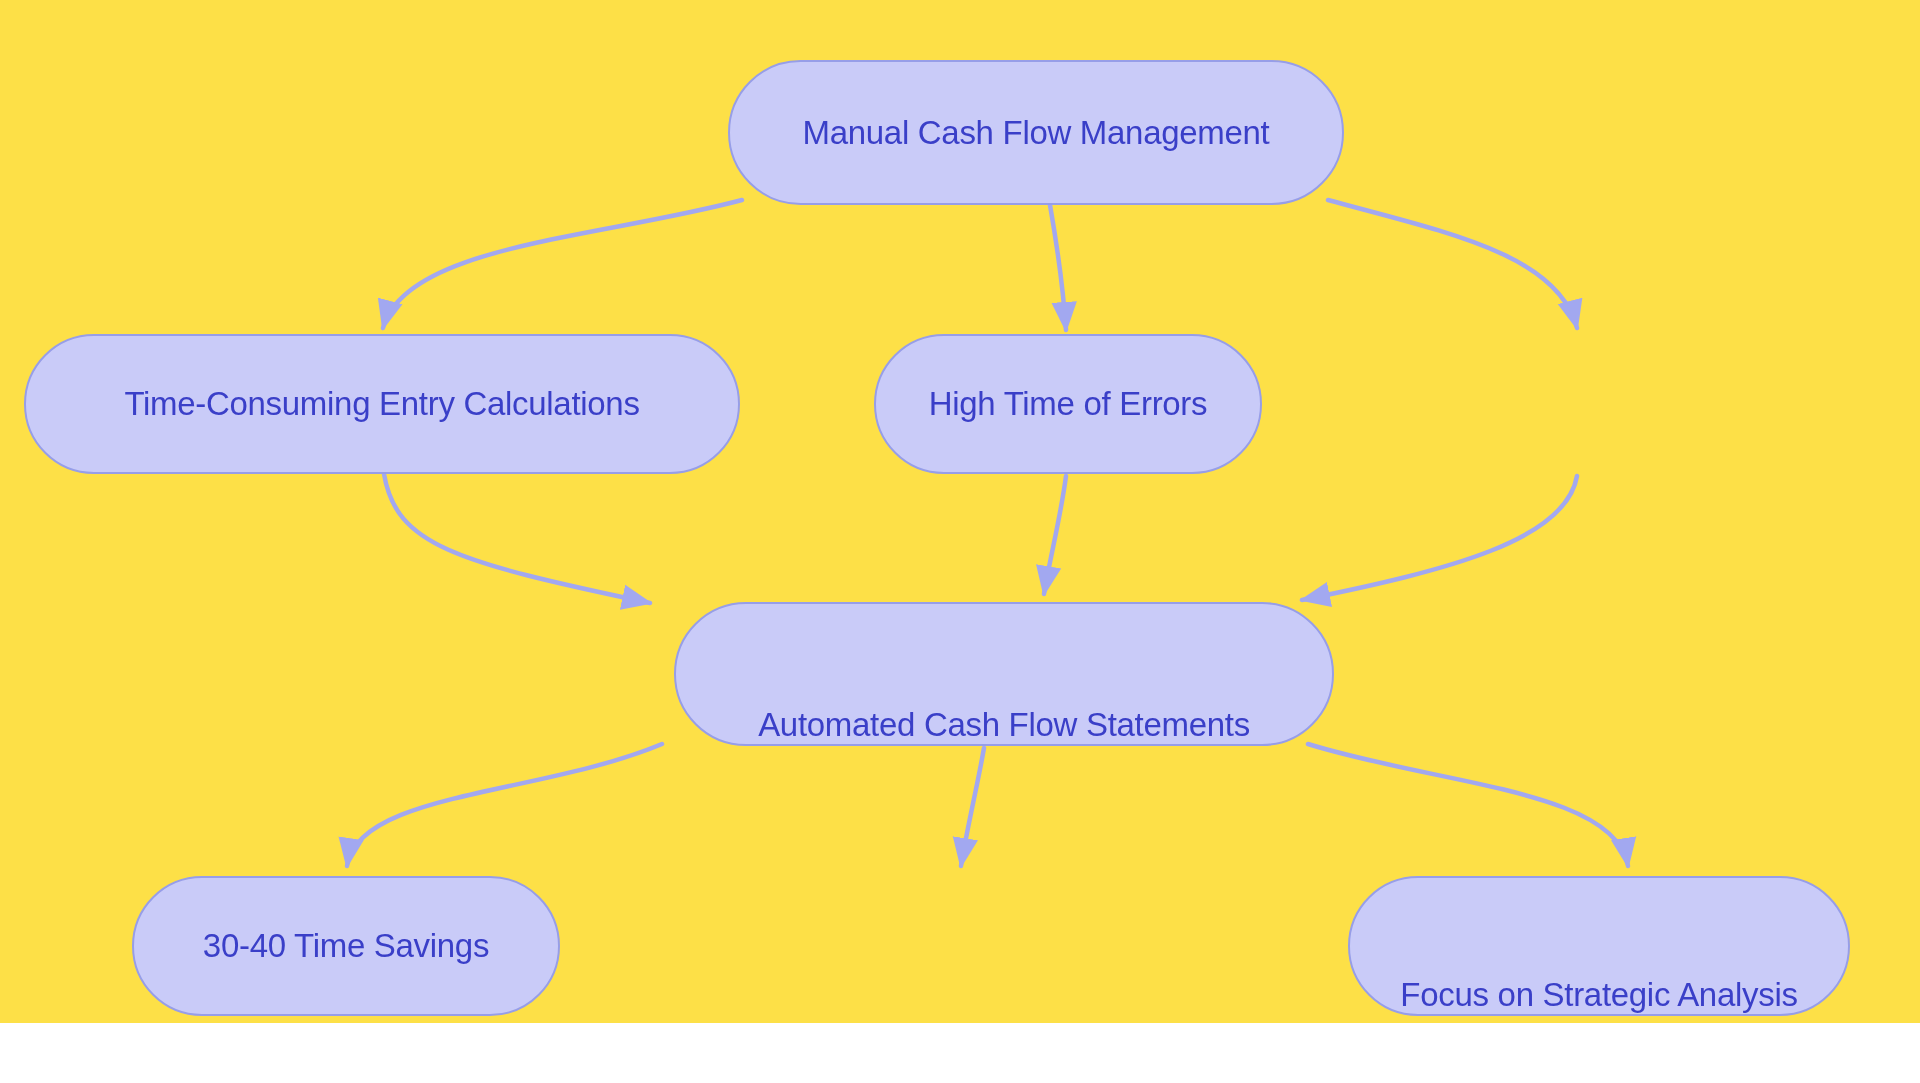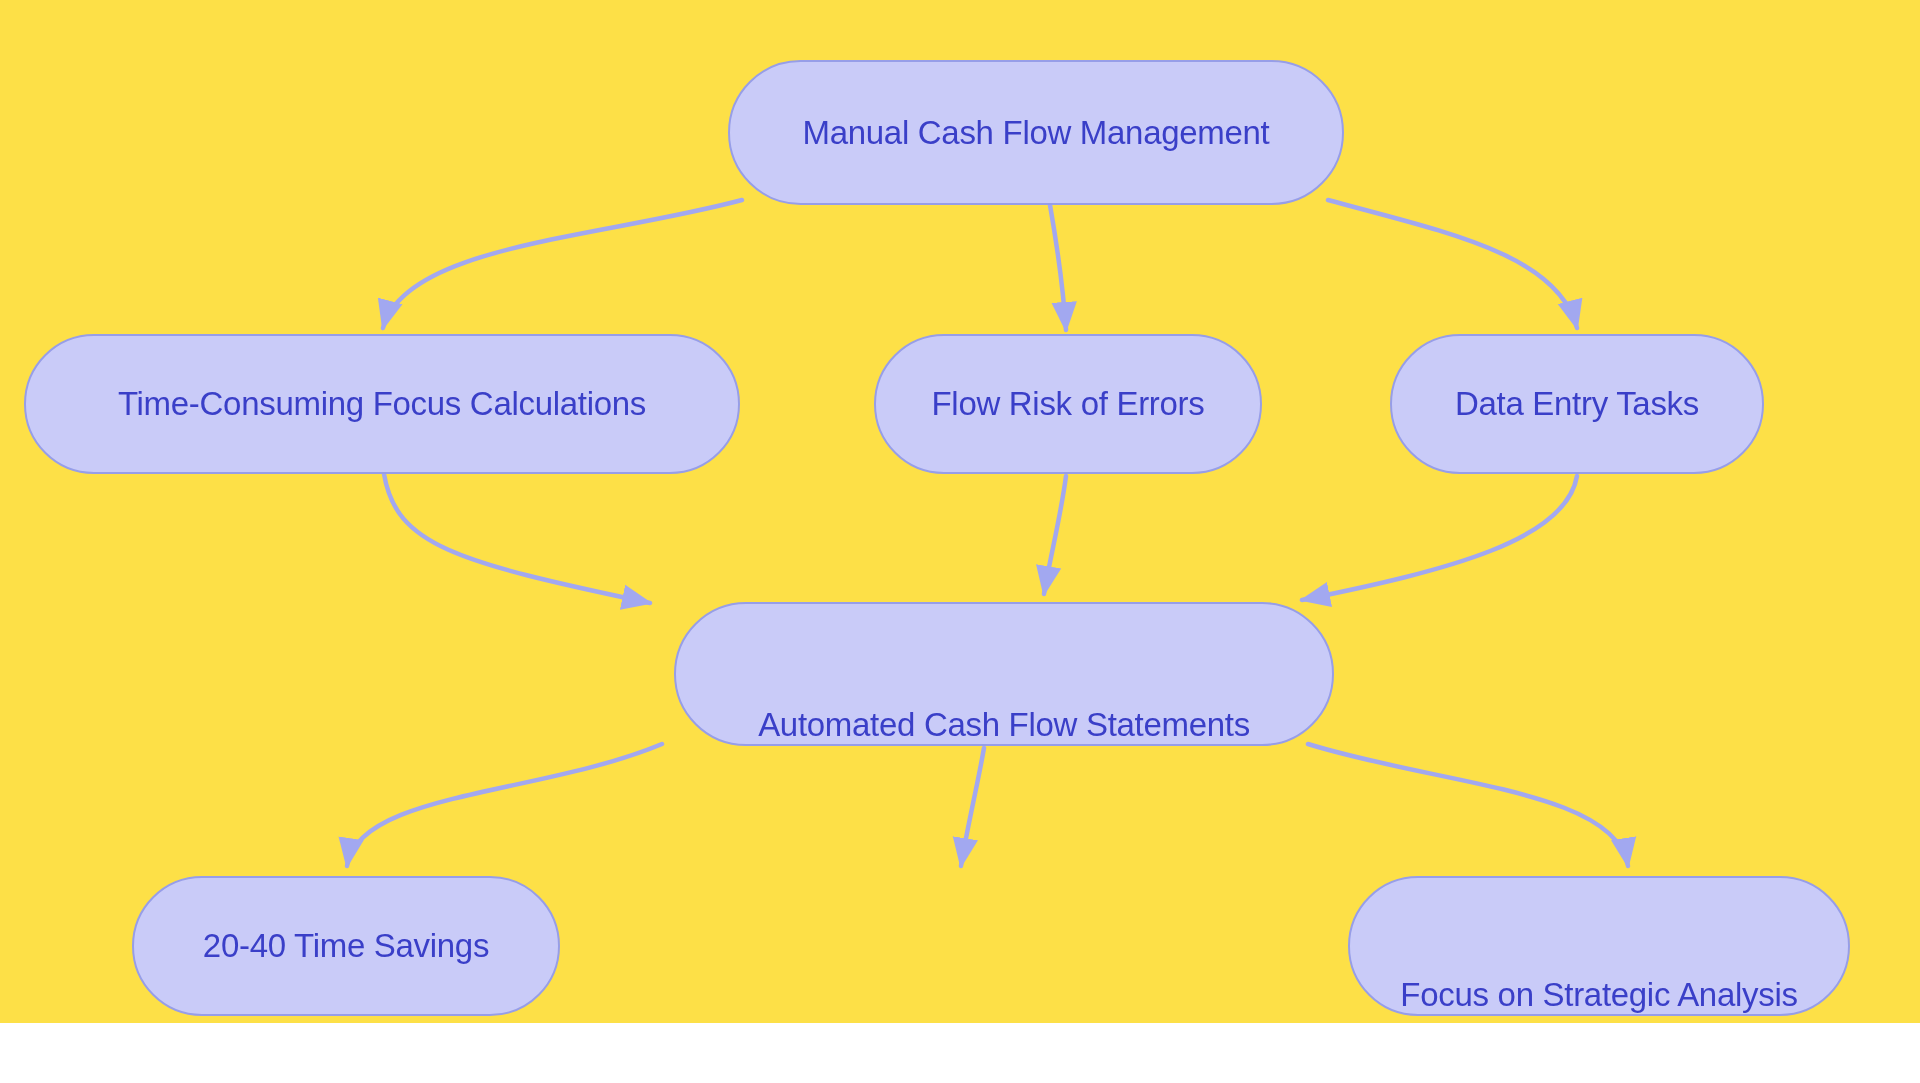--- a/index.html
+++ b/index.html
@@ -69,37 +69,34 @@
       <path d="M 984 748 C 977 788, 967 828, 961 866" marker-end="url(#arrowhead)"></path>
       <path d="M 1308 744 C 1440 785, 1616 790, 1628 866" marker-end="url(#arrowhead)"></path>
     </g>
   </svg>
 
   <div class="node node-manual">
     <span>Manual Cash Flow Management</span>
   </div>
 
   <div class="node node-time">
-    <span>Time-Consuming Focus Calculations</span>
+    <span>Time-Consuming Entry Calculations</span>
   </div>
 
   <div class="node node-risk">
-    <span>Flow Risk of Errors</span>
+    <span>High Time of Errors</span>
   </div>
 
-  <div class="node node-data">
-    <span>Data Entry Tasks</span>
-  </div>
 
   <div class="node node-auto">
     <span>Automated Cash Flow Statements</span>
   </div>
 
   <div class="node node-savings">
-    <span>20-40 Time Savings</span>
+    <span>30-40 Time Savings</span>
   </div>
 
 
   <div class="node node-focus">
     <span>Focus on Strategic Analysis</span>
   </div>
 
 </div>
 
 </body></html>

